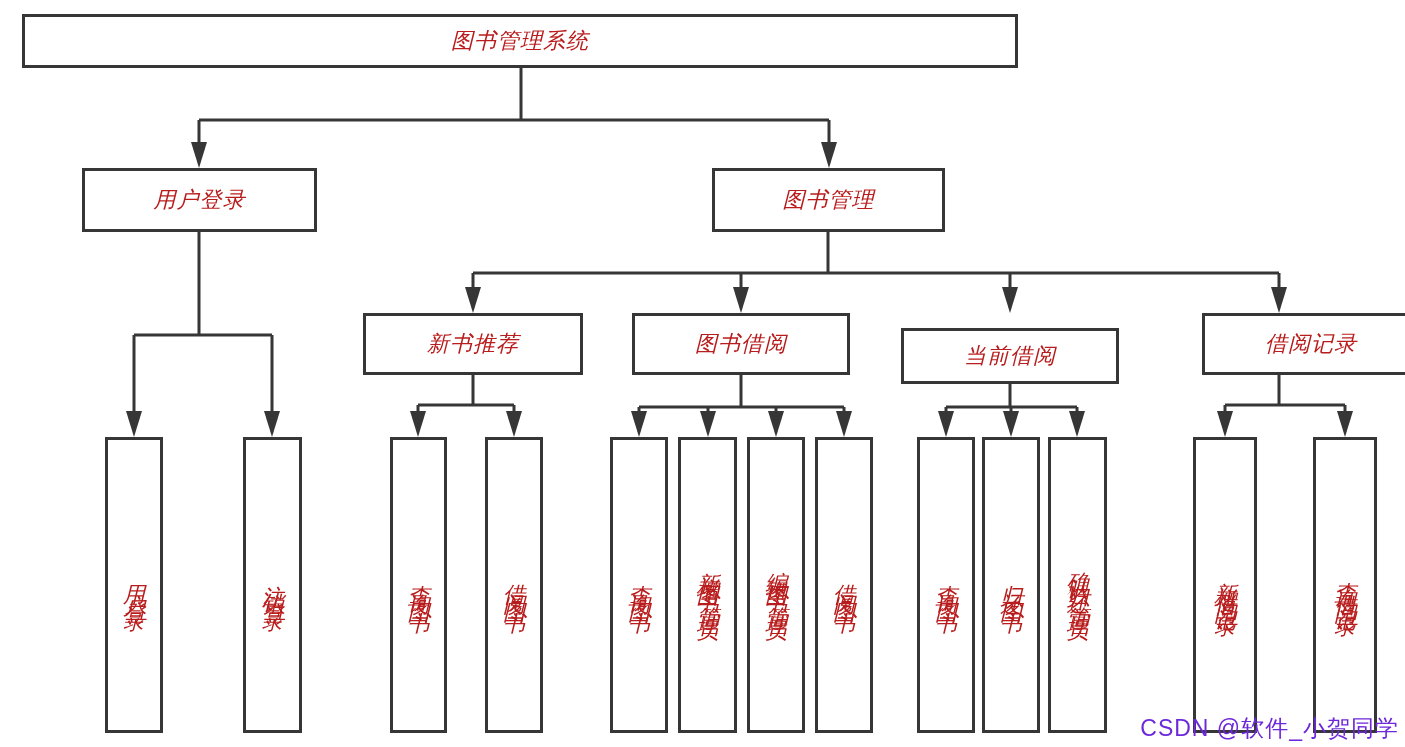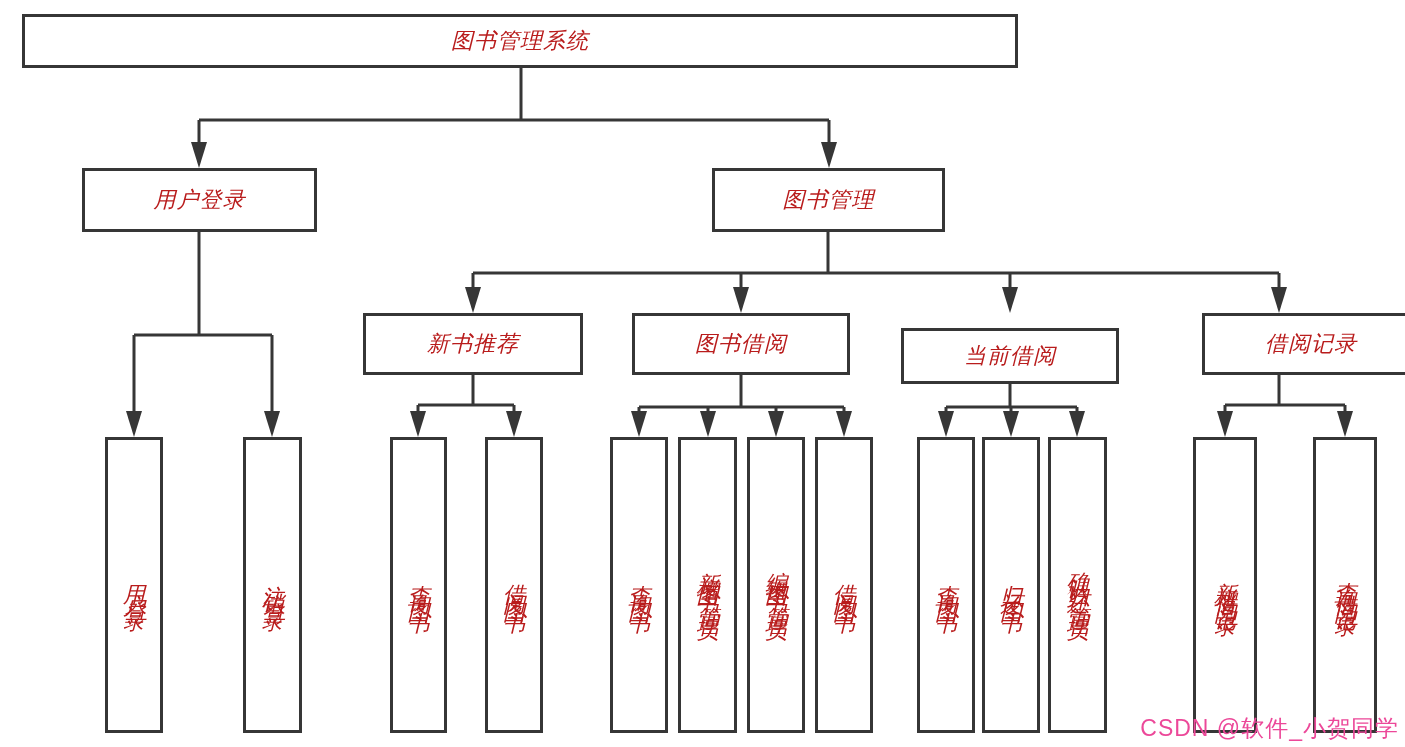--- a/index.html
+++ b/index.html
@@ -42,21 +42,21 @@
     line-height: 1;
   }
   .vnode.long {
     letter-spacing: 7px;
   }
   #watermark {
     position: absolute;
     right: 6px;
     bottom: 3px;
     font-size: 23px;
-    color: #ec4899;
+    color: #6d28d9;
     letter-spacing: 1px;
     z-index: 3;
   }
 </style>
 </head>
 <body>
 
 <div id="canvas">
 
   <svg id="connectors" width="1405" height="747" viewBox="0 0 1405 747">

